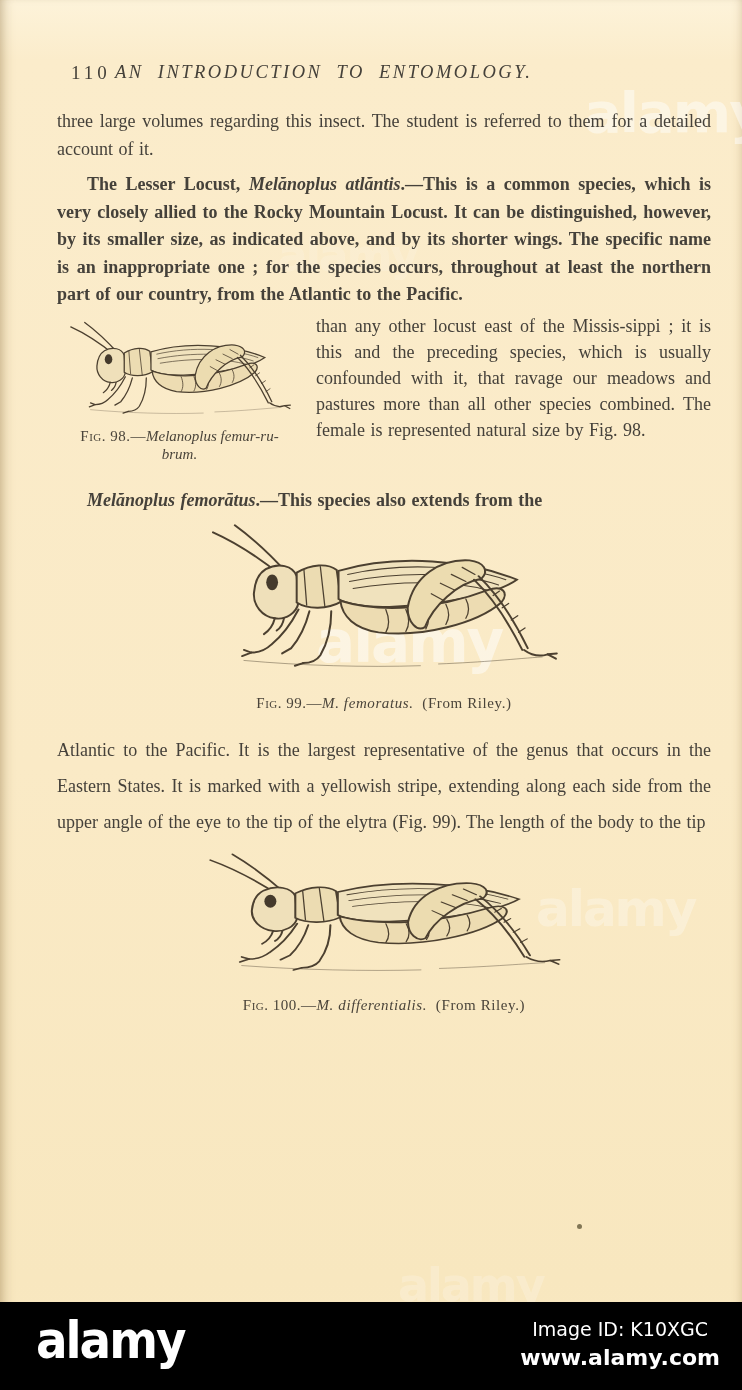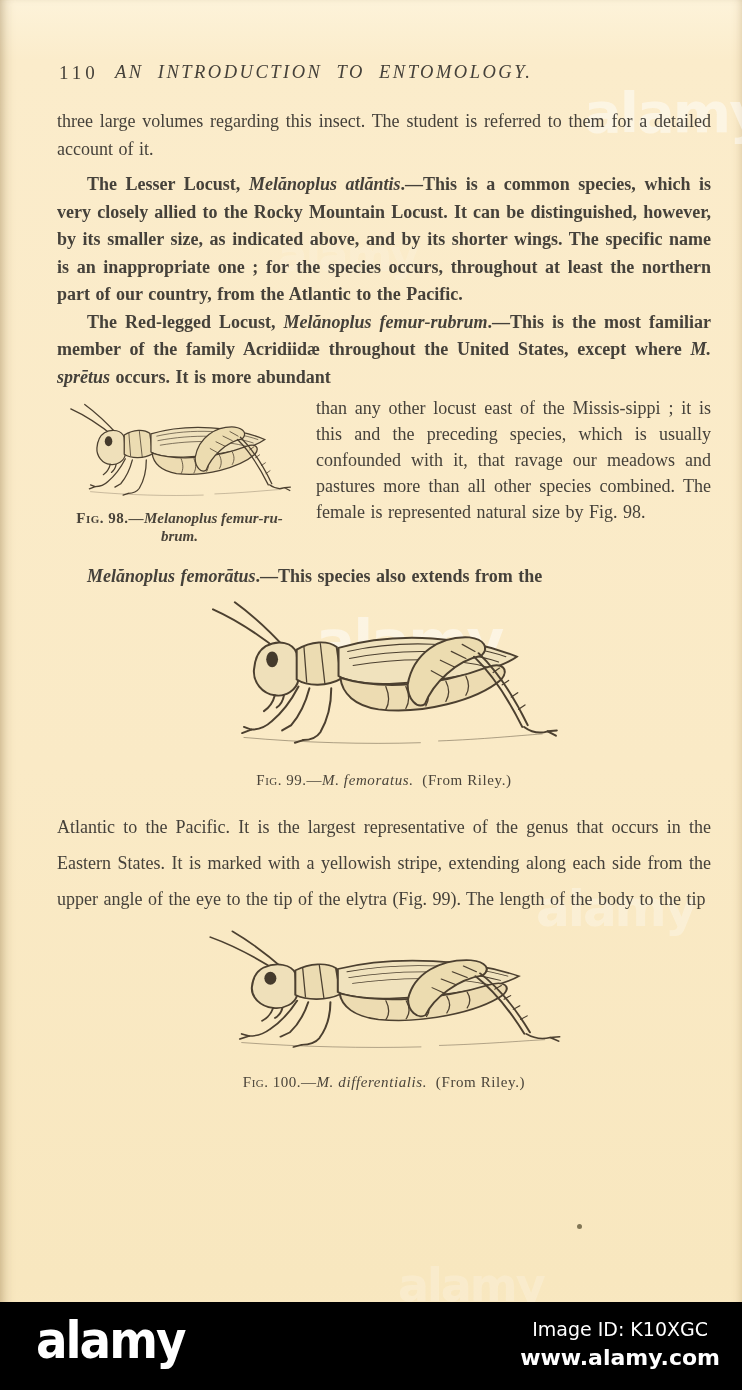--- a/index.html
+++ b/index.html
@@ -9,45 +9,45 @@
     margin:0 auto;
     overflow:hidden;
     background:linear-gradient(180deg,#fdf3da 0px,#fbeccb 60px,#faeac6 55%,#f8e7bf 92%,#f9e8c2 100%);
     box-shadow:inset 10px 0 14px -10px rgba(120,90,40,.55), inset -8px 0 12px -10px rgba(120,90,40,.4);
     font-family:"Liberation Serif","DejaVu Serif",serif;
     color:#45413a;
   }
   .content{position:relative;width:654px;margin:0 57px;}
   
   .pagehead{position:relative;height:30px;margin-top:62px;font-size:19px;}
-  .pageno{position:absolute;left:2px;top:0;letter-spacing:4px;text-align:right;}
+  .pageno{position:absolute;left:14px;top:0;letter-spacing:4px;text-align:right;}
   .booktitle{position:absolute;left:0;right:0;top:0;text-align:left;padding-left:58px;
     font-style:italic;letter-spacing:2.5px;word-spacing:7px;font-size:18.5px;}
   
   p{margin:0;font-size:18px;line-height:27.5px;text-align:justify;word-spacing:1px;}
   .indent{text-indent:30px;font-weight:bold;}
   .it{font-style:italic;}
   .p1{margin-top:16px;}
   .p2{margin-top:8px;}
   .p5{margin-top:20px;line-height:36px;}
   .p6{margin-top:12px;}
   
   .figwrap{margin-top:4px;overflow:visible;}
   .figwrap .coltext{line-height:26px;}
-  .fig98{float:left;width:245px;min-height:162px;margin:6px 14px 0 0;text-align:center;font-weight:bold;}
+  .fig98{float:left;width:245px;min-height:162px;margin:6px 14px 0 0;text-align:center;}
   .fig98 svg{display:block;margin:0 auto;}
   .figcap{font-size:15px;line-height:18px;color:#4a443a;text-align:center;margin-top:6px;}
   .sc{font-variant:small-caps;letter-spacing:.5px;}
   
   .figcenter{text-align:center;margin:0;}
   .fig99{margin-top:6px;}
   .fig100{margin-top:10px;}
   .figcenter svg{display:block;margin:0 auto;}
   .figcenter .figcap{margin-top:16px;letter-spacing:.6px;}
-  .p4{margin-top:0;}
+  .p4{margin-top:6px;}
   
   .wm{position:absolute;font-family:"DejaVu Sans","Liberation Sans",sans-serif;
      font-weight:700;color:#fff;letter-spacing:-2px;pointer-events:none;user-select:none;}
   .wm1{left:584px;top:80px;font-size:56px;opacity:.48;}
   .wm2{left:278px;top:230px;font-size:44px;opacity:.14;}
   .wm3{left:316px;top:608px;font-size:58px;opacity:.5;}
   .wm4{left:536px;top:880px;font-size:50px;opacity:.3;}
   .wm5{left:398px;top:1258px;font-size:46px;opacity:.2;}
   .speck{position:absolute;left:577px;top:1224px;width:5px;height:5px;border-radius:50%;
      background:rgba(90,80,50,.75);}
@@ -119,21 +119,20 @@
 
     <div class="pagehead">
       <span class="pageno">110</span>
       <span class="booktitle">AN INTRODUCTION TO ENTOMOLOGY.</span>
     </div>
 
     <p class="p1"><span>three large volumes regarding this insect.  The student is referred to them for a detailed account of it.</span></p>
 
     <p class="p2 indent"><span>The Lesser Locust, </span><span class="it">Melănoplus atlăntis</span><span>.—This is a common species, which is very closely allied to the Rocky Mountain Locust.  It can be distinguished, however, by its smaller size, as indicated above, and by its shorter wings.  The specific name is an inappropriate one ; for the species occurs, throughout at least the northern part of our country, from the Atlantic to the Pacific.</span></p>
 
-    <p class="indent"><span>The Red-legged Locust, </span><span class="it">Melănoplus femur-rubrum</span><span>.—This is the most familiar member of the family Acridiidæ throughout the United States, except where </span><span class="it">M. sprētus</span><span> occurs.  It is more abundant</span></p>
 
     <div class="figwrap">
       <figure class="fig98" style="margin-left:0;margin-bottom:0;">
         <svg width="244" height="102" viewBox="0 0 420 180" preserveAspectRatio="none">
           <use href="#gh-art"></use>
         </svg>
         <figcaption class="figcap">
           <span class="sc">Fig. 98.—</span><span class="it">Melanoplus femur-ru-</span><br>
           <span class="it">brum.</span>
         </figcaption>

